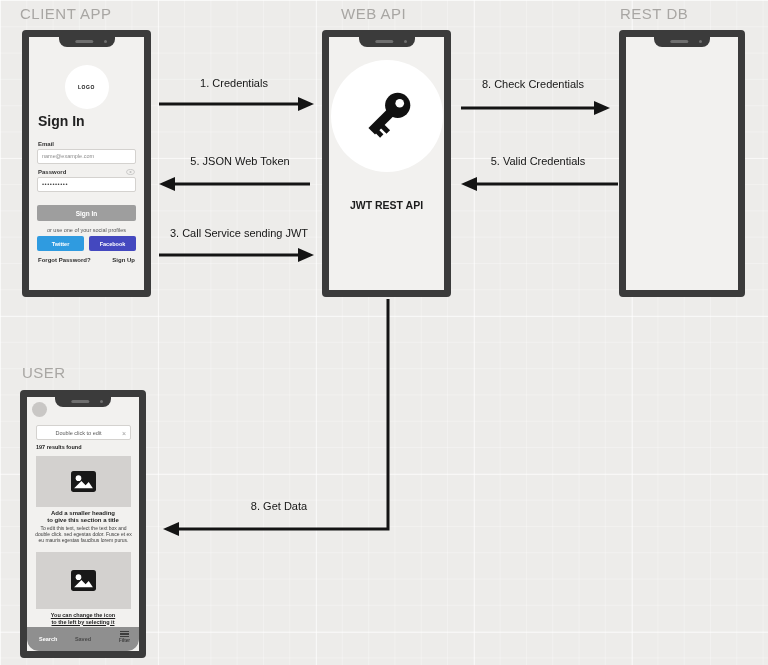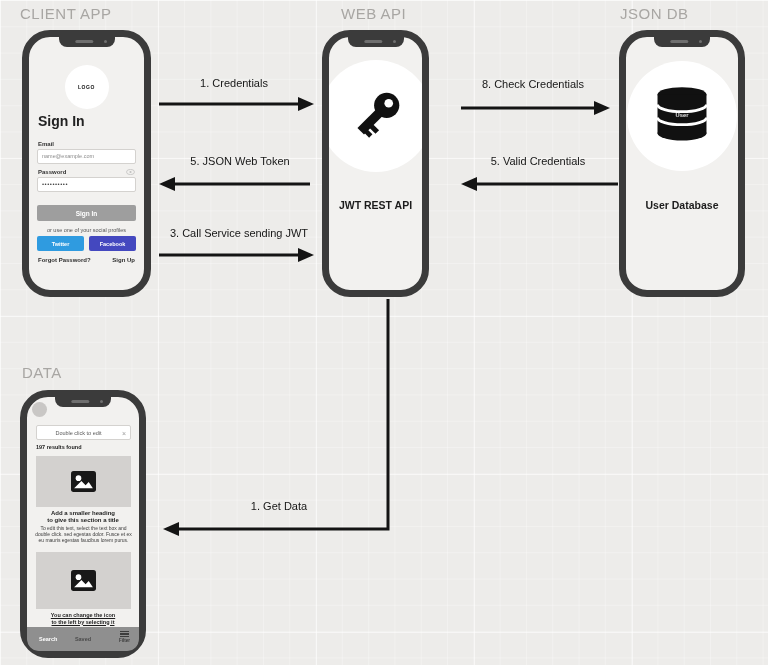--- a/index.html
+++ b/index.html
@@ -18,21 +18,21 @@
   }
 
   .sec-title {
     position:absolute; font-size:15px; color:#a8a6a3; letter-spacing:.5px;
     font-weight:400; white-space:nowrap;
   }
 
   
   .phone {
     position:absolute; background:#f2f1ef; border:7px solid #3b3b3b;
-    border-radius:28px;
+    border-radius:4px;
   }
   .screen { position:absolute; inset:0; border-radius:12px; overflow:hidden; }
   .notch {
     position:absolute; top:0; left:50%; transform:translateX(-50%);
     width:56px; height:10px; background:#3b3b3b; border-radius:0 0 8px 8px; z-index:6;
   }
   .speaker { position:absolute; top:3px; left:50%; transform:translateX(-65%);
     width:18px; height:3px; background:#6f6f6f; border-radius:2px; }
   .camdot { position:absolute; top:3px; right:8px; width:3px; height:3px;
     background:#6f6f6f; border-radius:50%; }
@@ -97,22 +97,22 @@
   .flow-label { position:absolute; transform:translateX(-50%); font-size:11px;
     font-weight:normal; color:#171717; white-space:nowrap; }
 </style>
 </head>
 <body>
 
 <div class="canvas">
 
   <div class="sec-title" style="left:20px; top:5px;">CLIENT APP</div>
   <div class="sec-title" style="left:308px; top:5px;margin-left:33px;">WEB API</div>
-  <div class="sec-title" style="left:620px; top:5px;">JSON DB</div>
-  <div class="sec-title" style="left:22px; top:364px;">DATA</div>
+  <div class="sec-title" style="left:620px; top:5px;">REST DB</div>
+  <div class="sec-title" style="left:22px; top:364px;">USER</div>
 
   <svg class="overlay" width="768" height="665">
     <g stroke="#141414" stroke-width="3" fill="#141414">
       <g>
         <line x1="159" y1="104" x2="300" y2="104"></line>
         <polygon points="314,104 298,97 298,111" stroke="none"></polygon>
       </g>
       <g>
         <line x1="461" y1="108" x2="596" y2="108"></line>
         <polygon points="610,108 594,101 594,115" stroke="none"></polygon>
@@ -134,21 +134,21 @@
         <polygon points="163,529 179,522 179,536" stroke="none"></polygon>
       </g>
     </g>
   </svg>
 
   <div class="flow-label" style="left:234px; top:77px;">1. Credentials</div>
   <div class="flow-label" style="left:533px; top:78px;">8. Check Credentials</div>
   <div class="flow-label" style="left:538px; top:155px;">5. Valid Credentials</div>
   <div class="flow-label" style="left:240px; top:155px;">5. JSON Web Token</div>
   <div class="flow-label" style="left:239px; top:227px;">3. Call Service sending JWT</div>
-  <div class="flow-label" style="left:279px; top:500px;">1. Get Data</div>
+  <div class="flow-label" style="left:279px; top:500px;">8. Get Data</div>
 
   <div class="phone" style="left:22px; top:30px; width:129px; height:267px;">
     <div class="notch">
       <div class="speaker"></div>
       <div class="camdot"></div>
     </div>
     <div class="screen">
       <div class="logo-circle">
         <span class="logo-text">LOGO</span>
       </div>
@@ -166,21 +166,21 @@
 
       <div class="btn-signin">Sign In</div>
       <div class="social-txt">or use one of your social profiles</div>
       <div class="btn-social" style="left:8px; background:#2f9be0;">Twitter</div>
       <div class="btn-social" style="left:60px; background:#4448bf;">Facebook</div>
       <div class="link-row" style="left:9px;">Forgot Password?</div>
       <div class="link-row" style="right:9px;">Sign Up</div>
     </div>
   </div>
 
-  <div class="phone" style="left:322px; top:30px; width:107px; height:267px;">
+  <div class="phone" style="left:322px; top:30px; width:129px; height:267px;">
     <div class="notch">
       <div class="speaker"></div>
       <div class="camdot"></div>
     </div>
     <div class="screen">
       <div class="big-circle">
         <svg width="72" height="72" viewBox="0 0 100 100">
           <g transform="rotate(45 50 50)">
             <circle cx="50" cy="29" r="17.5" fill="#111"></circle>
             <circle cx="50" cy="25" r="6" fill="#fff"></circle>
@@ -192,33 +192,20 @@
       </div>
       <div class="phone-caption">JWT REST API</div>
     </div>
   </div>
 
   <div class="phone" style="left:619px; top:30px; width:126px; height:267px;">
     <div class="notch">
       <div class="speaker"></div>
       <div class="camdot"></div>
     </div>
-    <div class="screen">
-      <div class="big-circle" style="width:110px; height:110px; top:24px;">
-        <svg width="72" height="72" viewBox="0 0 100 100">
-          <ellipse cx="50" cy="20" rx="34" ry="10" fill="#111"></ellipse>
-          <rect x="16" y="20" width="68" height="54" fill="#111"></rect>
-          <ellipse cx="50" cy="74" rx="34" ry="10" fill="#111"></ellipse>
-          <path d="M16 34 A34 10 0 0 0 84 34" fill="none" stroke="#fff" stroke-width="4"></path>
-          <path d="M16 52 A34 10 0 0 0 84 52" fill="none" stroke="#fff" stroke-width="4"></path>
-          <text x="50" y="51" text-anchor="middle" font-size="8" font-weight="bold" fill="#e8e8e8" font-family="Liberation Sans, sans-serif">User</text>
-        </svg>
-      </div>
-      <div class="phone-caption">User Database</div>
-    </div>
   </div>
 
   <div class="phone" style="left:20px; top:390px; width:126px; height:268px;">
     <div class="notch">
       <div class="speaker"></div>
       <div class="camdot"></div>
     </div>
     <div class="screen">
       <div class="avatar"></div>
 

